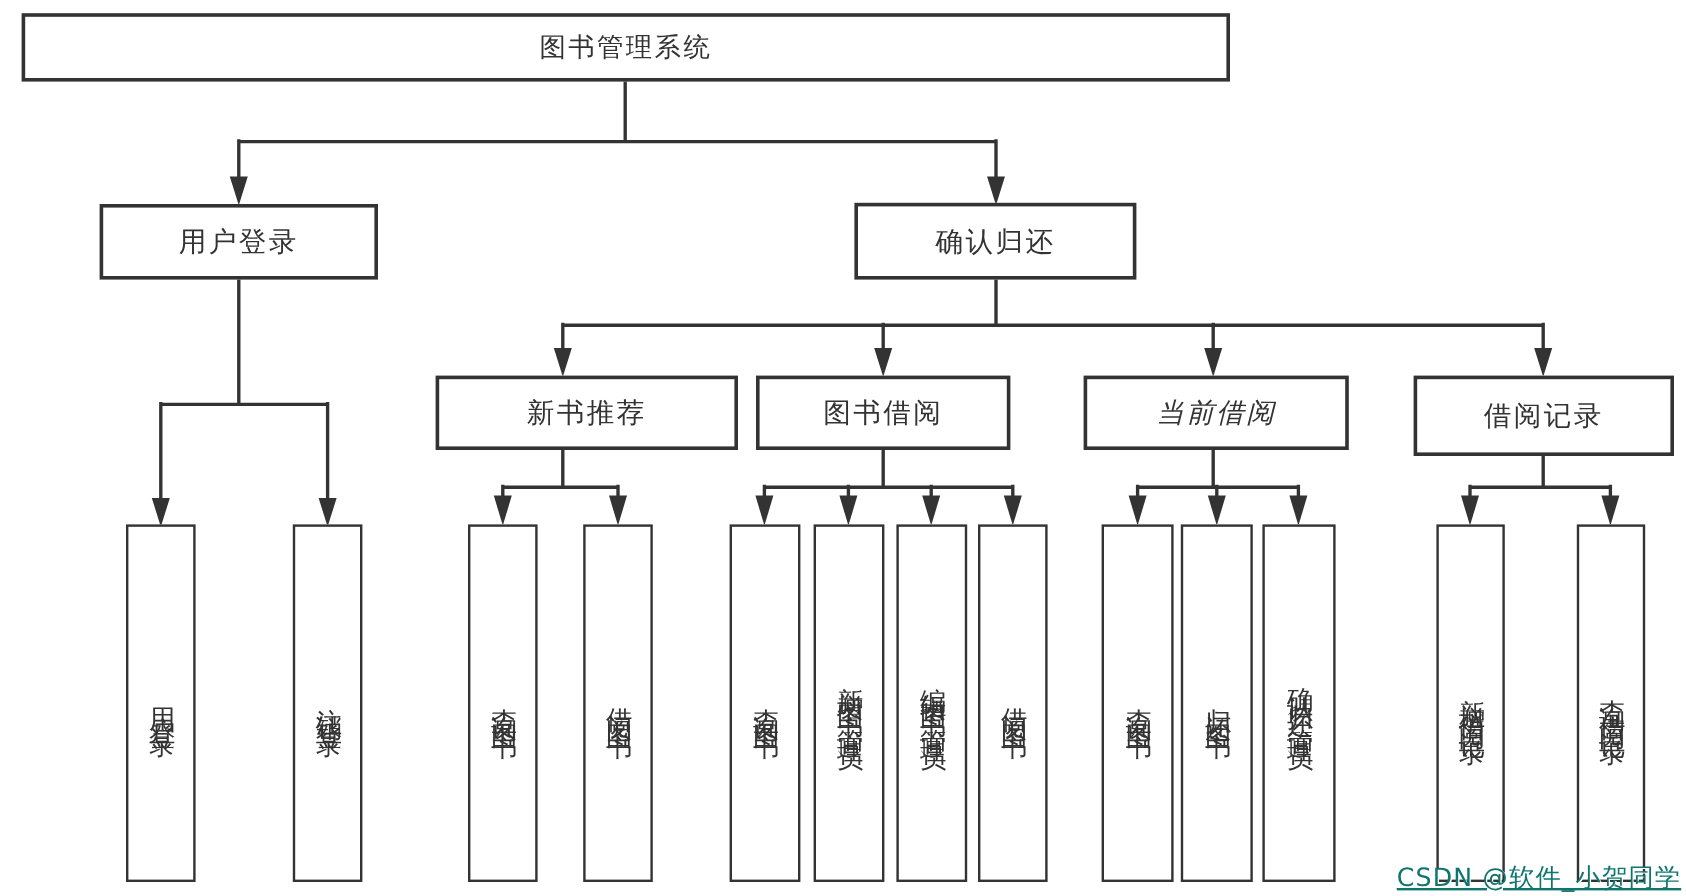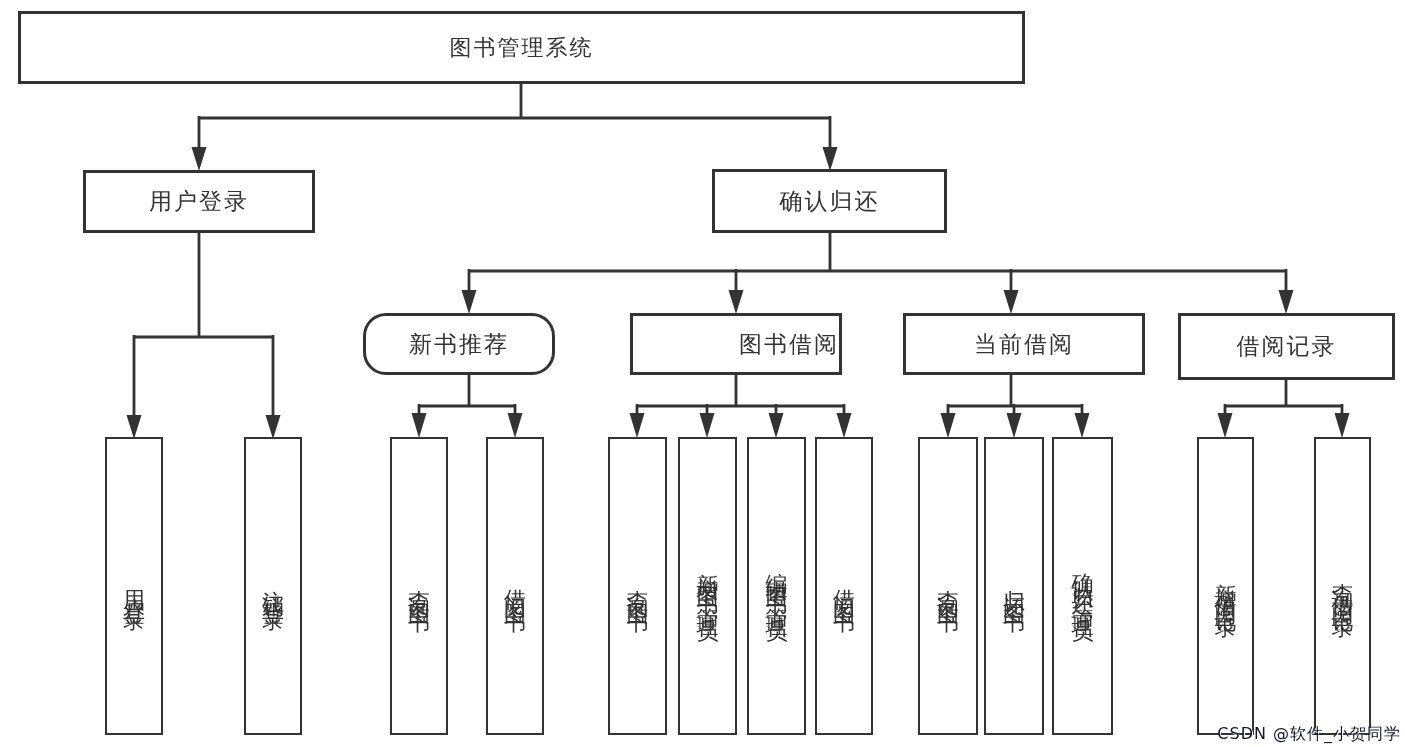--- a/index.html
+++ b/index.html
@@ -35,26 +35,27 @@
     text-orientation: mixed;
     font-size: 22px;
     letter-spacing: 7px;
     line-height: 1.1;
     white-space: nowrap;
   }
   .watermark {
     position: absolute;
     right: 4px;
     bottom: 2px;
-    font-size: 16px;
+    font-size: 21px;
     letter-spacing: 1px;
-    color: #0f172a;
+    color: #0f766e;
     text-shadow: 1px 1px 0 #ffffff;
     white-space: nowrap;
     pointer-events: none;
+    text-decoration: underline;
   }
 </style>
 </head>
 <body>
 
 <div id="stage">
 
   <svg id="connectors" viewBox="0 0 1405 747" xmlns="http://www.w3.org/2000/svg">
     <g stroke="#333333" stroke-width="2.8" fill="none">
 
@@ -88,38 +89,38 @@
       <polygon points="768.5,413 783.5,413 776,438"></polygon>
       <polygon points="836.5,413 851.5,413 844,438"></polygon>
       <polygon points="940.5,413 955.5,413 948,438"></polygon>
       <polygon points="1006.5,413 1021.5,413 1014,438"></polygon>
       <polygon points="1074.5,413 1089.5,413 1082,438"></polygon>
       <polygon points="1217.5,413 1232.5,413 1225,438"></polygon>
       <polygon points="1334.5,413 1349.5,413 1342,438"></polygon>
     </g>
   </svg>
 
-  <div class="box root-box" style="left:18px; top:11px; width:1007px; height:73px;">
+  <div class="box root-box" style="left:18px; top:11px; width:1007px; height:57px;">
     <span>图书管理系统</span>
   </div>
 
   <div class="box h-box" style="left:83px; top:170px; width:232px; height:63px;">
     <span>用户登录</span>
   </div>
   <div class="box h-box" style="left:712px; top:169px; width:235px; height:64px;">
     <span>确认归还</span>
   </div>
 
-  <div class="box h-box" style="left:363px; top:313px; width:192px; height:62px;border-radius:23px;">
+  <div class="box h-box" style="left:363px; top:313px; width:252px; height:62px;">
     <span>新书推荐</span>
   </div>
-  <div class="box h-box" style="left:630px; top:313px; width:212px; height:62px;justify-content:flex-end;">
+  <div class="box h-box" style="left:630px; top:313px; width:212px; height:62px;">
     <span>图书借阅</span>
   </div>
-  <div class="box h-box" style="left:903px; top:313px; width:242px; height:62px;">
+  <div class="box h-box" style="left:903px; top:313px; width:221px; height:62px;font-style:italic;">
     <span>当前借阅</span>
   </div>
   <div class="box h-box" style="left:1178px; top:313px; width:217px; height:67px;">
     <span>借阅记录</span>
   </div>
 
   <div class="box v-box" style="left:105px; top:437px; width:58px; height:298px;">
     <span>用户登录</span>
   </div>
   <div class="box v-box" style="left:244px; top:437px; width:58px; height:298px;">

